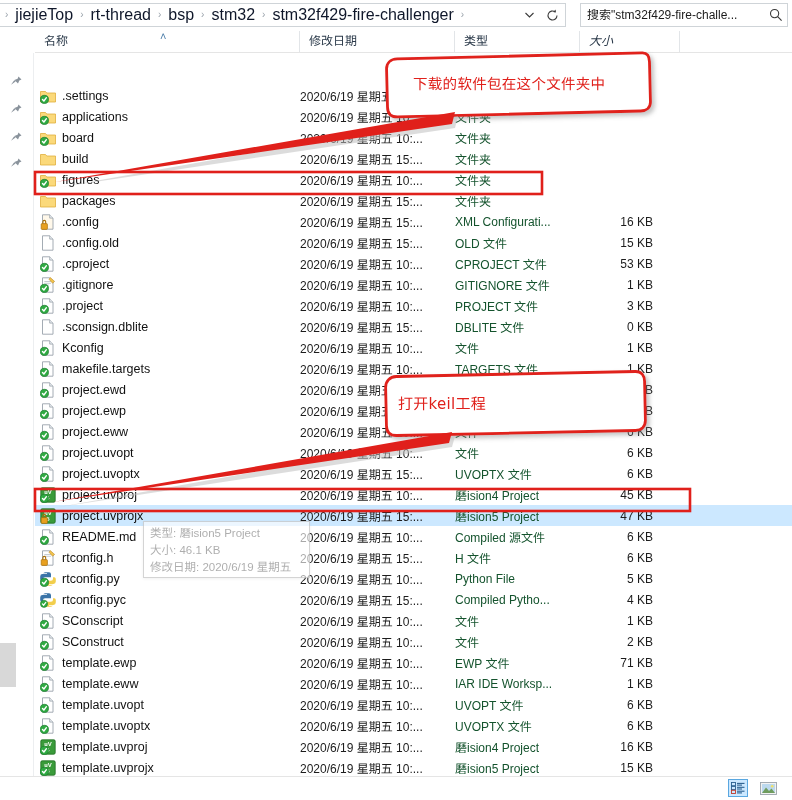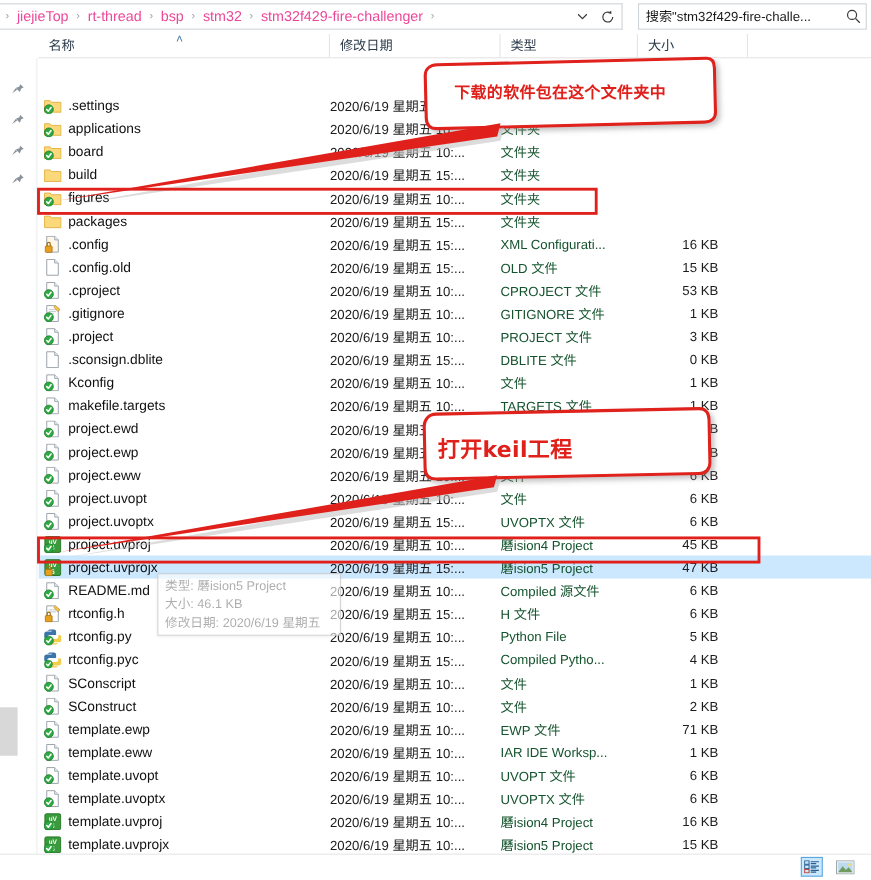--- a/index.html
+++ b/index.html
@@ -19,21 +19,21 @@
     background:#ffffff;
     display:flex;align-items:center;
   }
   .crumbbox{
     position:absolute;left:0;top:3px;width:566px;height:24px;
     border:1px solid #cfd4d8;border-left:none;background:#fff;
     display:flex;align-items:center;box-sizing:border-box;
   }
   .crumbs{display:flex;align-items:center;padding-left:2px;overflow:hidden;white-space:nowrap;}
   .crumb{
-    font-size:13px;color:#ec4899;padding:2px 4px;border-radius:2px;
+    font-size:16px;color:#0f172a;padding:2px 4px;border-radius:2px;
     line-height:16px;
   }
   .chev{color:#9aa3ab;font-size:10px;padding:0 3px;line-height:16px;}
   .crumb-drop{
     position:absolute;right:26px;top:0;height:22px;width:20px;
     display:flex;align-items:center;justify-content:center;
     color:#3a3a3a;font-size:10px;
   }
   .crumb-refresh{
     position:absolute;right:2px;top:0;height:22px;width:22px;
@@ -129,26 +129,26 @@
     border:1px solid rgba(160,160,160,0.45);
     box-sizing:border-box;padding:3px 6px;
     font-size:11.5px;line-height:17px;color:rgba(40,40,40,0.38);
     white-space:nowrap;overflow:hidden;
     box-shadow:0 1px 3px rgba(0,0,0,0.06);
   }
 
   
   .anno{position:absolute;left:0;top:0;width:792px;height:800px;pointer-events:none;}
   .anno-text{
-    position:absolute;color:#e0201b;font-weight:bold;
+    position:absolute;color:#e0201b;font-weight:normal;
     font-family:"DejaVu Sans","Liberation Sans",sans-serif;
     white-space:nowrap;
   }
   .anno-t1{left:413px;top:72px;font-size:14.5px;letter-spacing:0.3px;}
-  .anno-t2{left:398px;top:392px;font-size:20px;letter-spacing:0.3px;text-align:right;}
+  .anno-t2{left:398px;top:392px;font-size:15px;letter-spacing:0.3px;text-align:right;}
 </style>
 </head>
 <body>
 
 <div class="explorer">
 
   <div class="addressbar">
     <div class="crumbbox">
       <div class="crumbs" id="crumbs">
           <span class="chev">›</span>
@@ -190,21 +190,21 @@
     <div class="cell" style="left:0;width:265px;">
       <span>名称</span>
       <span class="sortcaret">˄</span>
     </div>
     <div class="cell" style="left:265px;width:155px;">
       <span>修改日期</span>
     </div>
     <div class="cell" style="left:420px;width:125px;">
       <span>类型</span>
     </div>
-    <div class="cell" style="left:545px;width:100px;">
+    <div class="cell" style="left:545px;width:100px;font-style:italic;">
       <span>大小</span>
     </div>
   </div>
 
   <div class="navpane">
     <div class="pin" style="top:22px;">
       <svg width="14" height="14" viewBox="0 0 14 14">
           <path d="M9.5 1.5 L12.5 4.5 L10.3 5.4 L9 8.6 L5.4 5 L8.6 3.7 Z M5.2 5.2 L2 9.8 L6.6 6.6 Z" fill="#8a939c"></path>
         </svg>
     </div>

